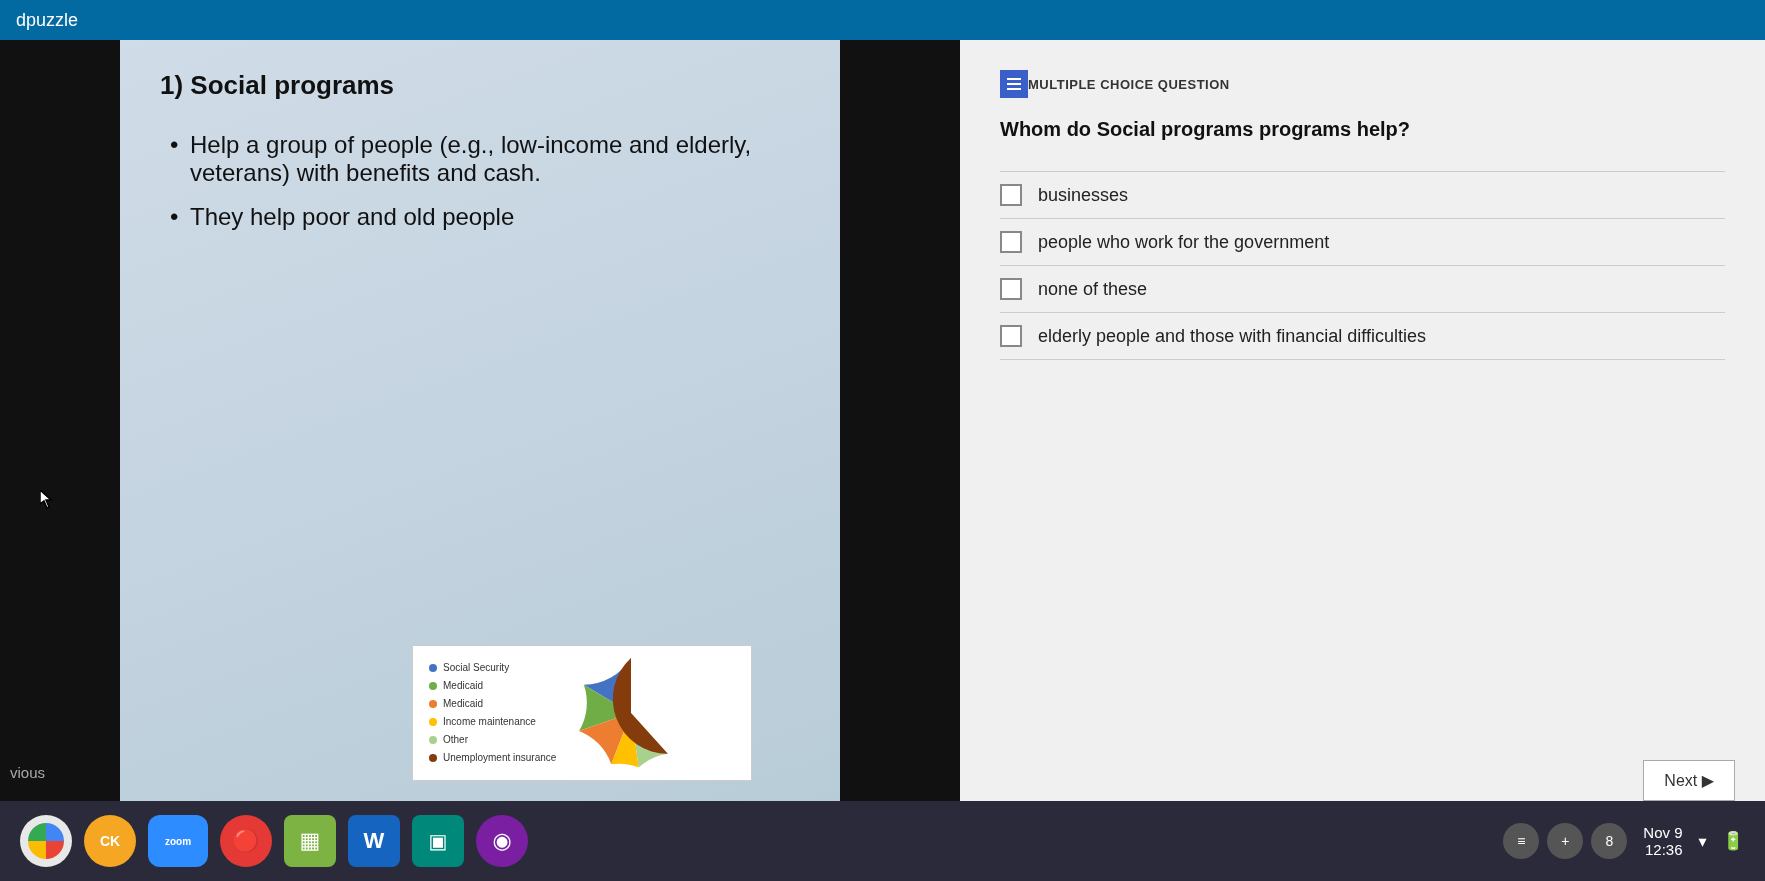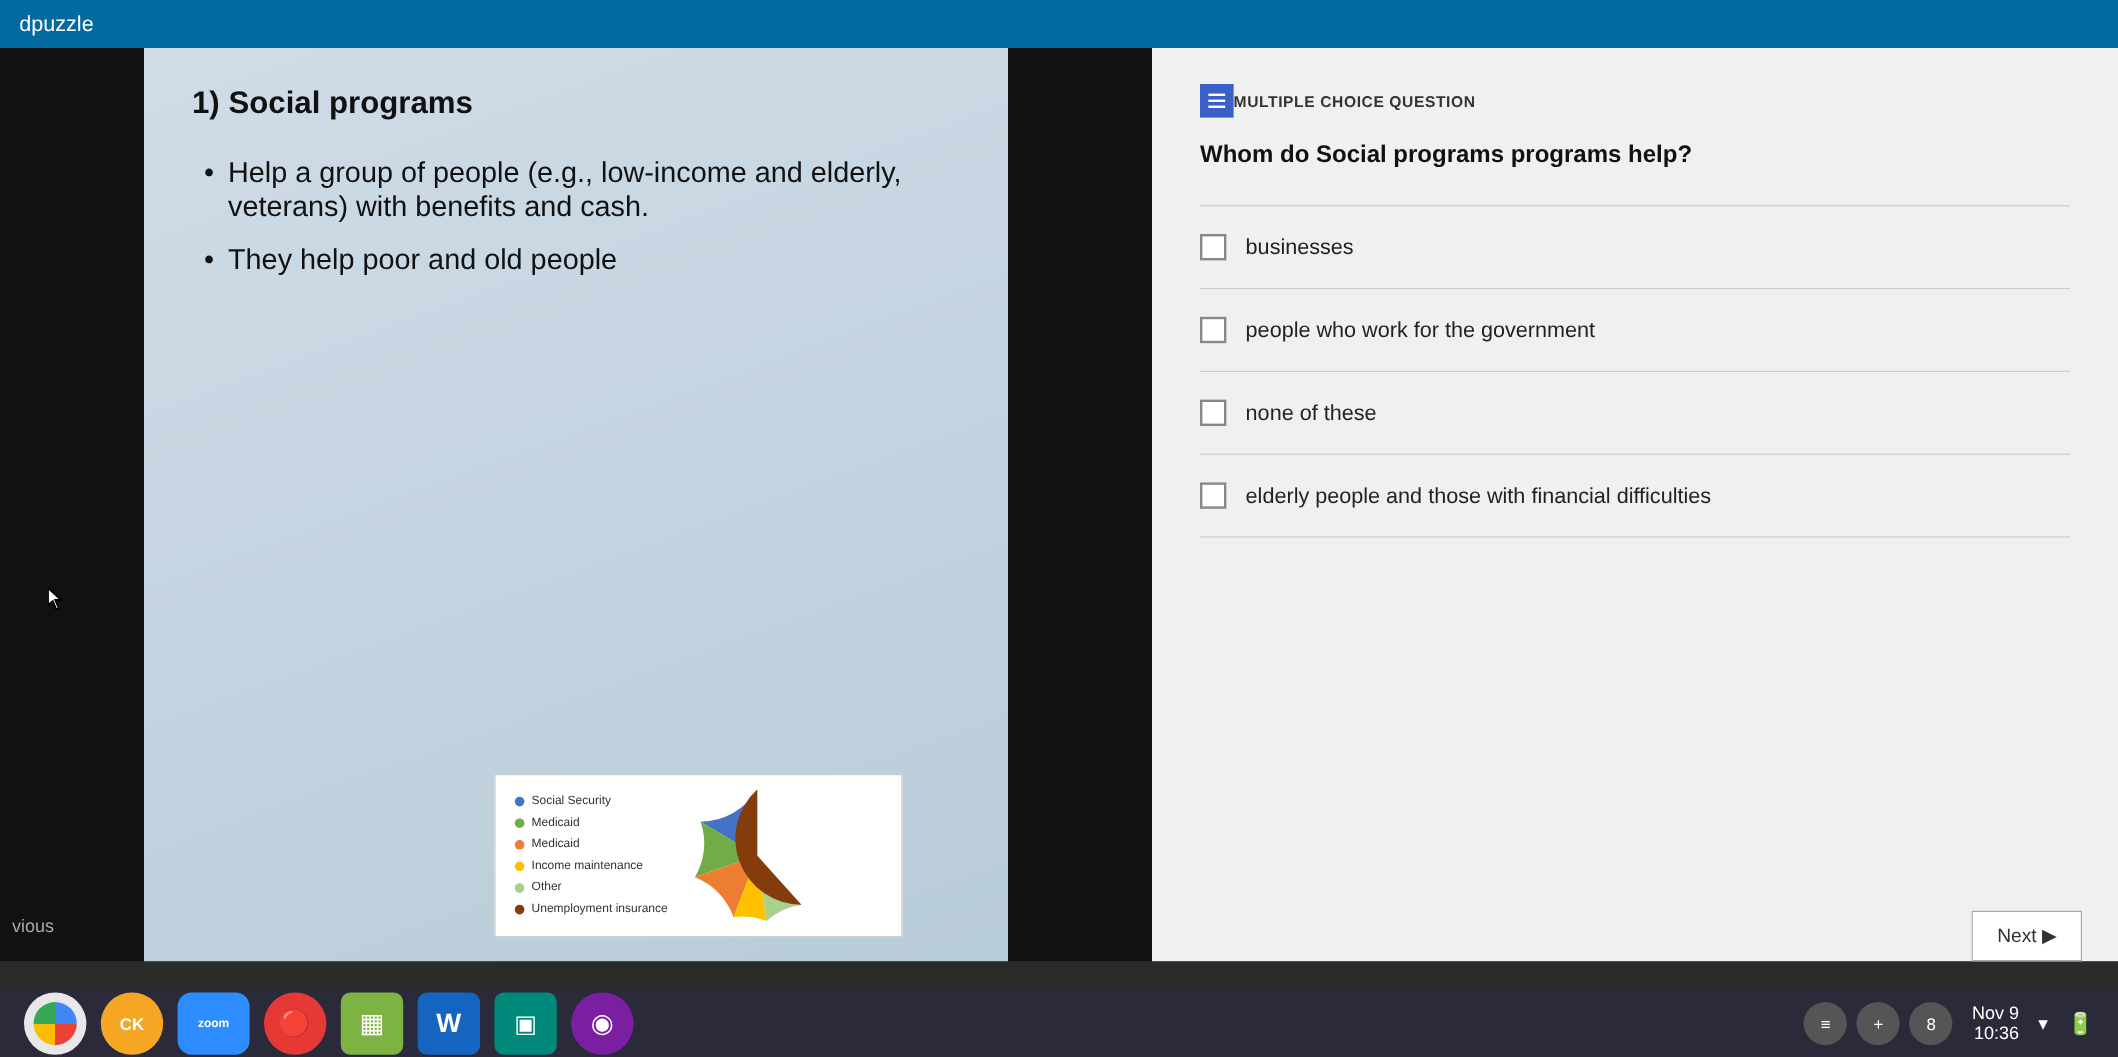--- a/index.html
+++ b/index.html
@@ -184,21 +184,21 @@
       display: flex;
       flex-direction: column;
       gap: 0;
       flex: 1;
     }
 
     .answer-option {
       display: flex;
       align-items: center;
       gap: 16px;
-      padding: 23px 0;
+      padding: 12px 0;
       border-bottom: 1px solid #ccc;
       cursor: pointer;
     }
 
     .answer-option:first-child {
       border-top: 1px solid #ccc;
     }
 
     .answer-checkbox {
       width: 22px;
@@ -228,21 +228,21 @@
       cursor: pointer;
       color: #333;
     }
 
     
     .taskbar {
       position: absolute;
       bottom: 0;
       left: 0;
       width: 100%;
-      height: 56px;
+      height: 80px;
       background: #2a2a3a;
       display: flex;
       align-items: center;
       padding: 0 20px;
       gap: 12px;
     }
 
     .taskbar-app {
       width: 52px;
       height: 52px;
@@ -452,18 +452,18 @@
   <div class="taskbar-right">
     <div class="taskbar-icons">
       <div class="taskbar-icon-btn" style="background:#555;">≡</div>
       <div class="taskbar-icon-btn" style="background:#555;">+</div>
       <div class="taskbar-icon-btn" style="background:#555;">
         <span>8</span>
       </div>
     </div>
     <div class="taskbar-datetime">
       <span>Nov 9</span>
-      <span>10:36</span>
+      <span>12:36</span>
     </div>
     <span style="color:#fff; font-size:16px;">▾</span>
     <span style="color:#fff; font-size:18px;">🔋</span>
   </div>
 </div>
 
 </body></html>

